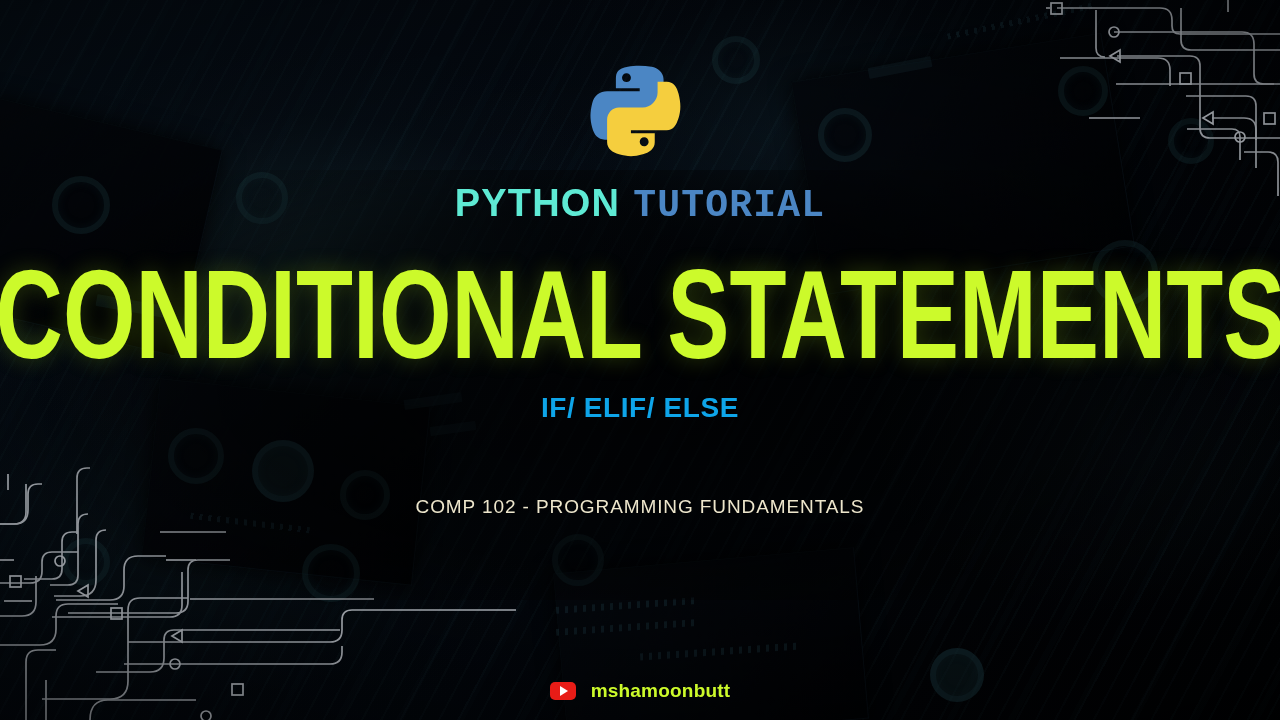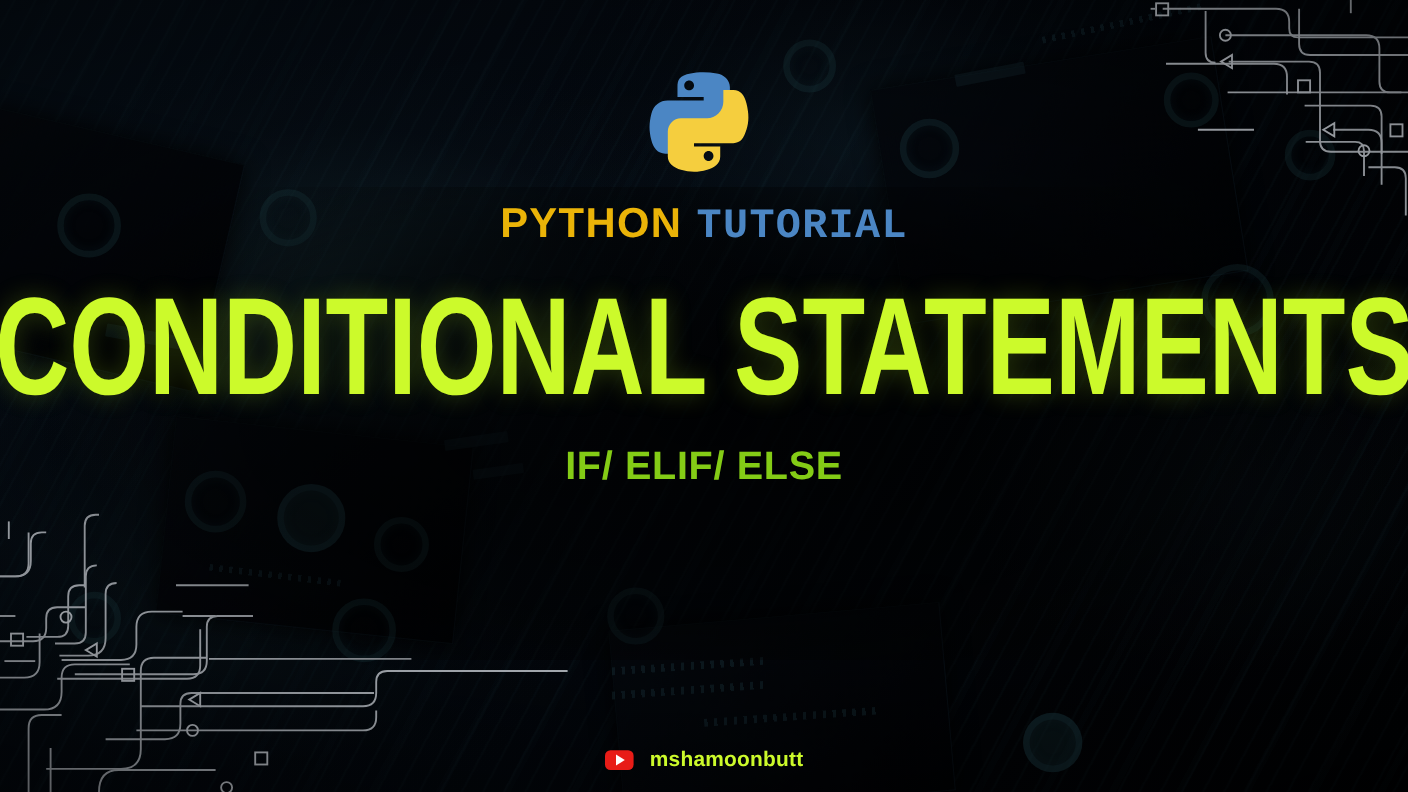--- a/index.html
+++ b/index.html
@@ -105,41 +105,41 @@
   .py-logo { margin-top: 58px; width: 104px; height: 104px; display: block; }
 
   .kicker {
     margin-top: 22px;
     font-size: 38px;
     font-weight: 700;
     letter-spacing: 1.2px;
     line-height: 1;
     white-space: nowrap;
   }
-  .kicker .k-py  { color: #eab308; }
+  .kicker .k-py  { color: #5eead4; }
   .kicker .k-tut { color: #4B86C4; margin-left: 13px; font-family: Liberation Mono, monospace; }
 
   .main-title {
     margin-top: 30px;
     font-size: 126px;
     line-height: 0.96;
     font-weight: 700;
     color: #CCFA2B;
     letter-spacing: 0px;
     white-space: nowrap;
     transform: scaleX(0.74);
     transform-origin: center center;
     text-shadow: 0 0 26px rgba(150,200,20,0.28);
   }
 
   .sub-title {
-    margin-top: 26px;
-    font-size: 36px;
+    margin-top: 16px;
+    font-size: 28px;
     font-weight: 700;
-    color: #84cc16;
+    color: #0ea5e9;
     letter-spacing: 0.6px;
     white-space: nowrap;
   }
 
   .course {
     margin-top: 72px;
     font-size: 19px;
     font-weight: 400;
     color: #EDE6CC;
     letter-spacing: 0.9px;
@@ -299,20 +299,21 @@
     </svg>
 
     <div class="kicker">
       <span class="k-py">PYTHON</span><span class="k-tut">TUTORIAL</span>
     </div>
 
     <div class="main-title">CONDITIONAL STATEMENTS</div>
 
     <div class="sub-title">IF/ ELIF/ ELSE</div>
 
+    <div class="course">COMP 102 - PROGRAMMING FUNDAMENTALS</div>
   </div>
 
   <div class="brand">
     <span class="yt-icon">
       <span class="tri"></span>
     </span>
     <span class="brand-name">mshamoonbutt</span>
   </div>
 
 </div>

